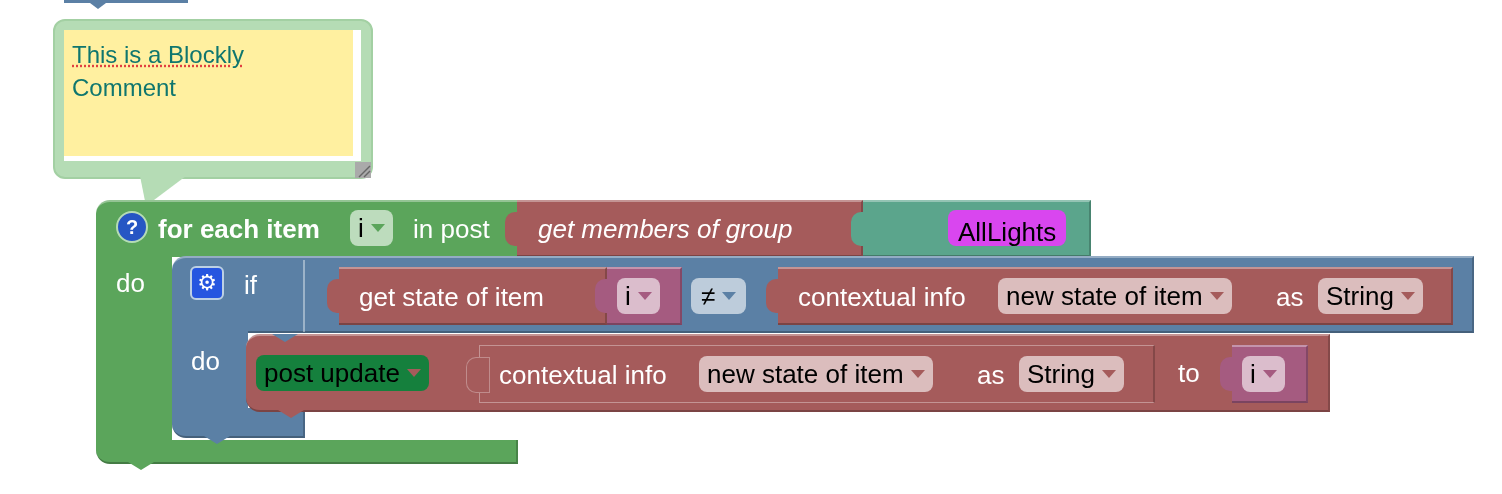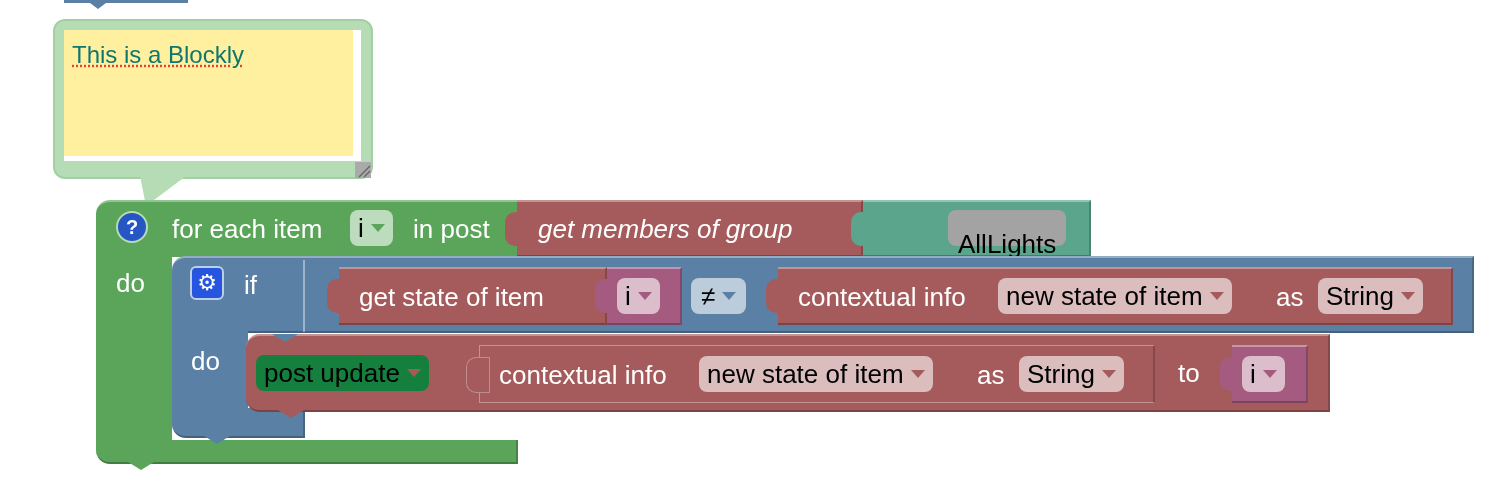--- a/index.html
+++ b/index.html
@@ -25,52 +25,53 @@
 
 <div class="abs blue" style="left:64px; top:0; width:124px; height:3px;"></div>
 <div class="abs" style="left:86px; top:0; width:0; height:0; border-left:12px solid transparent; border-right:12px solid transparent; border-top:9px solid #5b80a5;"></div>
 
 <div class="abs" style="left:53px; top:19px; width:320px; height:160px; background:#b5dcb5; border-radius:12px; border:2px solid #a3d0a3;"></div>
 <div class="abs" style="left:140px; top:176px; width:0; height:0; border-left:6px solid transparent; border-right:40px solid transparent; border-top:30px solid #b5dcb5;"></div>
 <div class="abs" style="left:64px; top:30px; width:297px; height:131px; background:#ffffff;">
   <div class="abs" style="left:0; top:0; width:289px; height:126px; background:#fff0a0;"></div>
   <div class="abs" style="left:8px; top:8px; font-size:24px; line-height:33px; color:#0f766e;">
     <div style="text-decoration:underline dotted #e04040;">This is a Blockly</div>
+    <div>Comment</div>
   </div>
 </div>
 <div class="abs" style="left:355px; top:162px; width:16px; height:16px; background:#aaa;">
   <svg width="16" height="16">
       <line x1="4" y1="15" x2="15" y2="4" stroke="#666" stroke-width="1.5"></line>
       <line x1="9" y1="15" x2="15" y2="9" stroke="#666" stroke-width="1.5"></line>
     </svg>
 </div>
 
 <div class="abs green hl-top" style="left:96px; top:200px; width:422px; height:57px; border-radius:14px 0 0 0;"></div>
 <div class="abs green" style="left:96px; top:255px; width:76px; height:190px;"></div>
 <div class="abs green sh-bot" style="left:96px; top:440px; width:422px; height:24px; border-radius:0 0 0 14px;"></div>
 <div class="abs" style="left:128px; top:462px; width:0; height:0; border-left:13px solid transparent; border-right:13px solid transparent; border-top:8px solid #5ba55b;"></div>
 
 <div class="abs" style="left:116px; top:211px; width:32px; height:32px; border-radius:50%; background:#2656c4; border:2px solid #b5dcb5; color:#fff; font-weight:bold; font-size:20px; text-align:center; line-height:28px;">
   <span>?</span>
 </div>
-<span class="txt" style="left:172px; top:214px;">for each item</span>
+<span class="txt" style="left:158px; top:214px;font-weight:bold;">for each item</span>
 <div class="field" style="left:350px; top:210px; background:#bddcbd;">
   <span>i</span><span class="arrow" style="border-top:8px solid #5ba55b;"></span>
 </div>
 <span class="txt" style="left:413px; top:214px;">in post</span>
 <span class="txt" style="left:116px; top:268px;">do</span>
 
 <div class="abs red hl-top sh-bot" style="left:517px; top:200px; width:346px; height:57px;"></div>
 <div class="notch" style="left:505px; top:212px; background:#a55b5b;"></div>
 <span class="txt" style="left:538px; top:214px;font-style:italic;">get members of group</span>
 
 <div class="abs teal hl-top sh-bot" style="left:863px; top:200px; width:228px; height:57px;"></div>
 <div class="notch" style="left:851px; top:212px; background:#5ba58c;"></div>
 <span class="txt" style="left:882px; top:228px;margin-top:30px;">item</span>
-<div class="field" style="left:948px; top:210px; background:#a3a3a3; padding:16px 10px;">
+<div class="field" style="left:948px; top:210px; background:#d946ef; padding:4px 10px;">
   <span>AllLights</span>
 </div>
 
 <div class="abs blue hl-top sh-bot" style="left:172px; top:256px; width:1302px; height:77px; border-radius:14px 0 0 0;"></div>
 <div class="abs blue" style="left:172px; top:330px; width:76px; height:80px;"></div>
 <div class="abs blue sh-bot" style="left:172px; top:408px; width:133px; height:30px; border-radius:0 0 0 14px;"></div>
 <div class="abs" style="left:204px; top:436px; width:0; height:0; border-left:13px solid transparent; border-right:13px solid transparent; border-top:8px solid #5b80a5;"></div>
 
 <div class="abs" style="left:190px; top:266px; width:34px; height:34px; border-radius:6px; background:#2656e0; border:2px solid #bcd0e4; color:#fff; font-size:22px; text-align:center; line-height:30px;">⚙</div>
 <span class="txt" style="left:244px; top:270px;">if</span>

